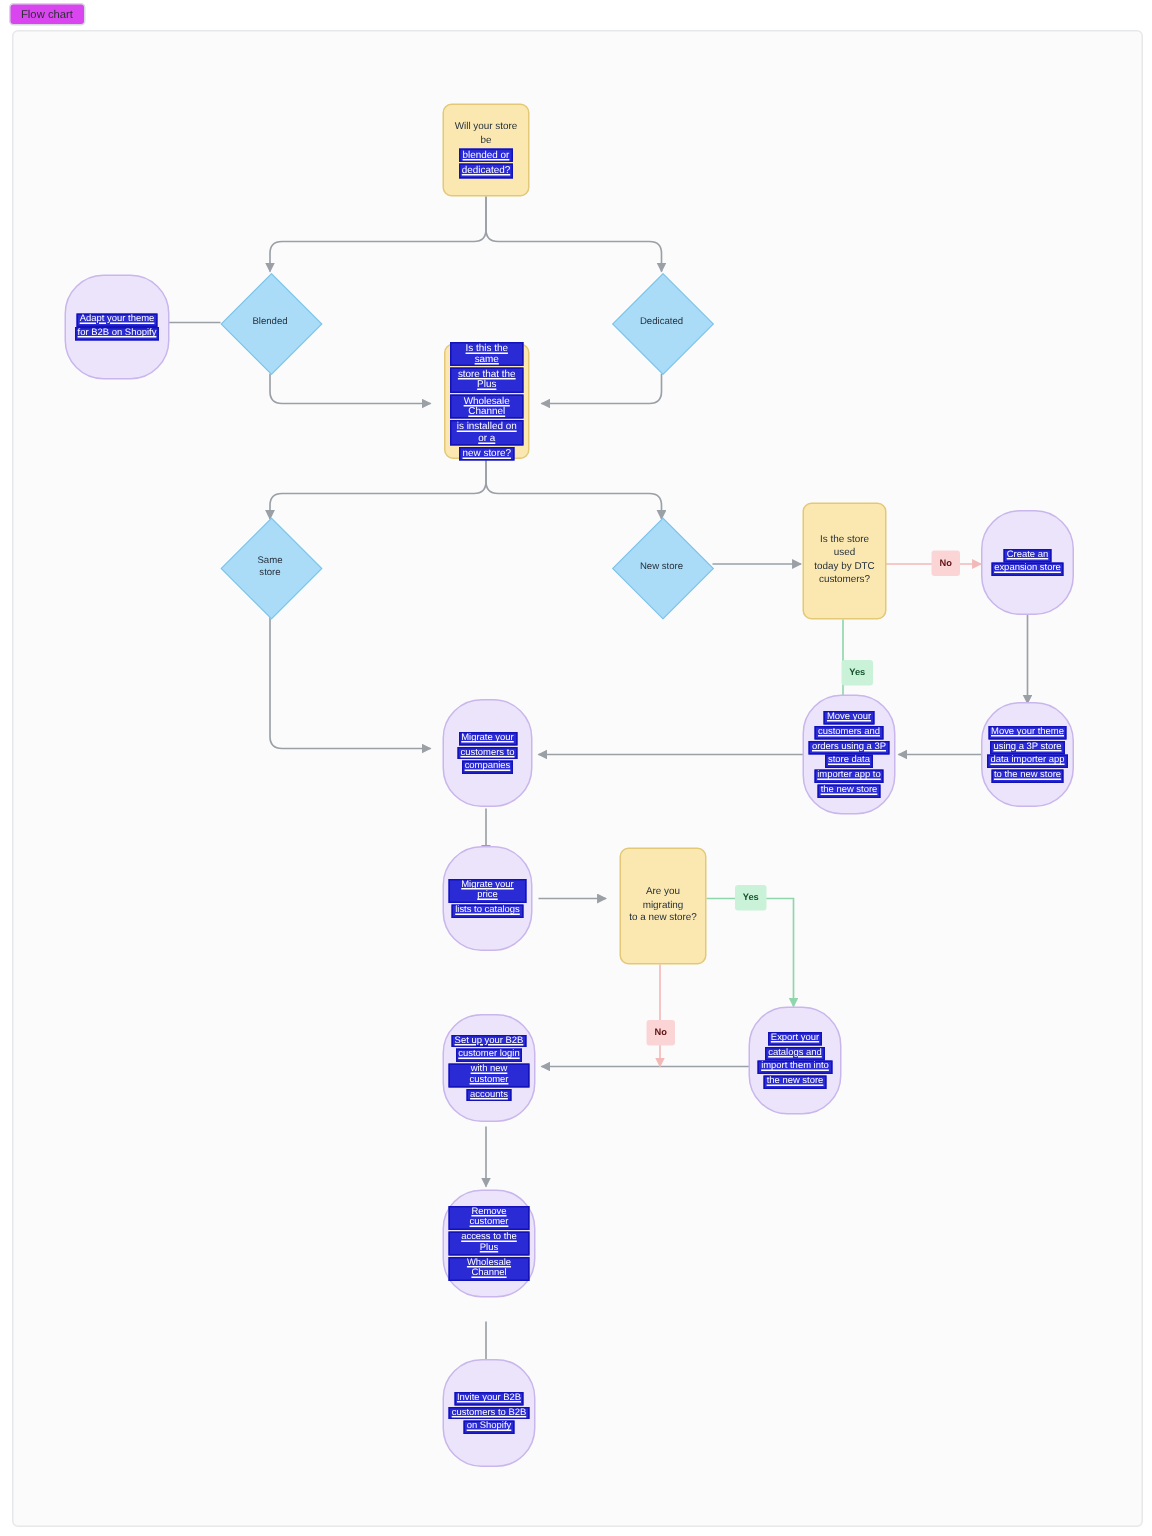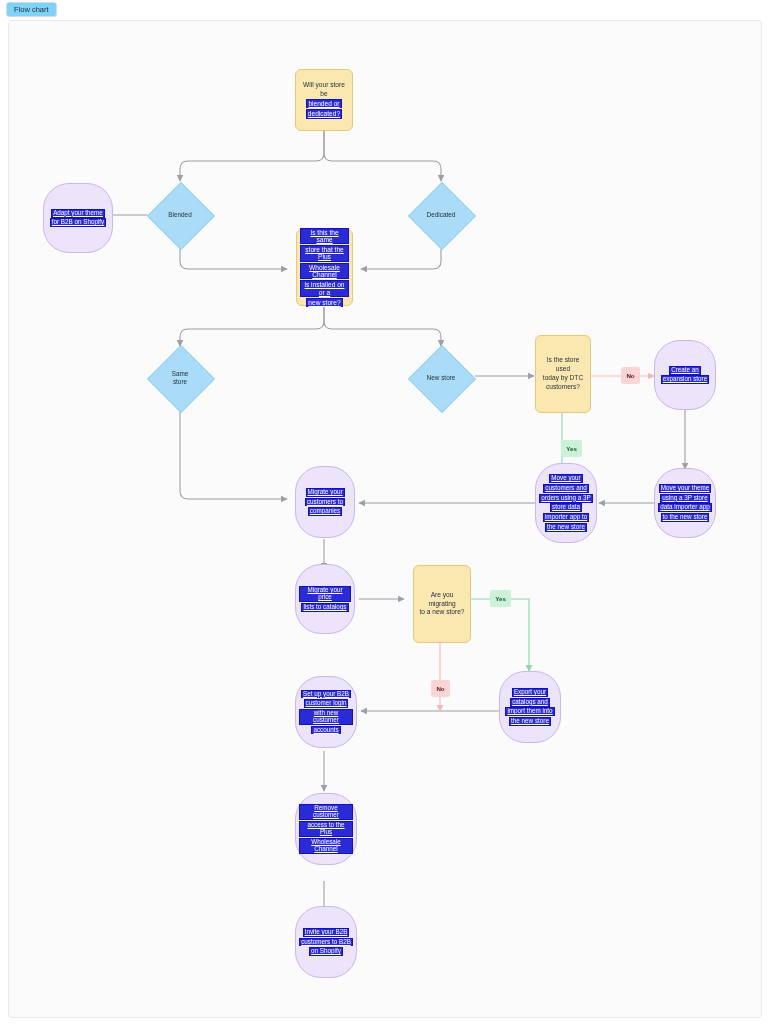--- a/index.html
+++ b/index.html
@@ -22,21 +22,21 @@
     width: 768px; height: 18px;
     background: #ffffff;
   }
   .tab {
     position: absolute;
     left: 6px; top: 2px;
     height: 13px;
     padding: 0 7px;
     display: flex;
     align-items: center;
-    background: #7dd3fc;
+    background: #d946ef;
     border: 1px solid #d6d9dd;
     border-radius: 3px;
     font-size: 7.5px;
     color: #2b2f33;
     white-space: nowrap;
     justify-content: center;
   }
   
   .canvas {
     position: absolute;

